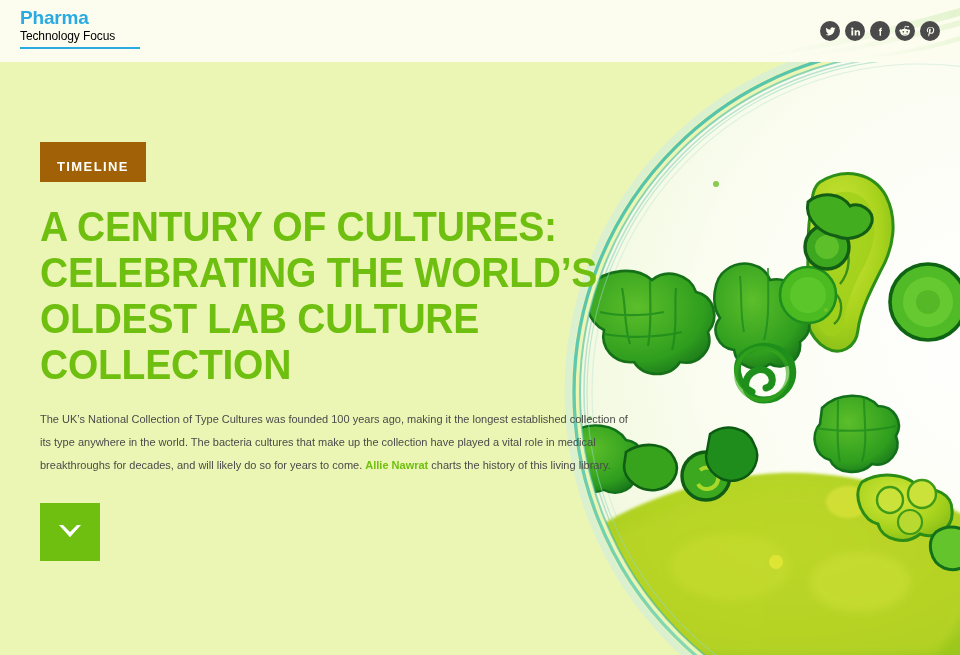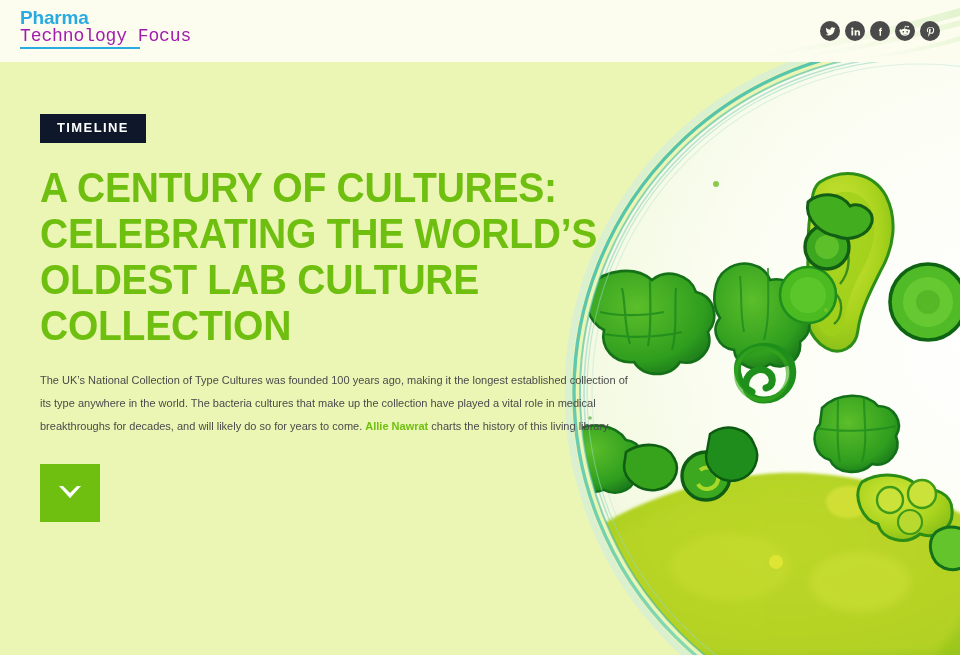--- a/index.html
+++ b/index.html
@@ -34,22 +34,22 @@
   .brand{
     position:absolute; left:20px; top:8px;
     width:230px;
   }
   .brand-main{
     font-size:19px; font-weight:bold;
     color:#29abe2; letter-spacing:-0.2px;
     line-height:20px;
   }
   .brand-sub{
-    font-size:18px; color:#a21caf;
-    line-height:17px; letter-spacing:-0.1px;font-family:Liberation Mono, monospace;
+    font-size:12px; color:#000000;
+    line-height:17px; letter-spacing:-0.1px;
   }
   .brand-rule{
     margin-top:2px;
     width:120px; height:2px;
     background:#29abe2;
   }
   .social{
     position:absolute; right:20px; top:21px;
     display:flex; gap:5px; align-items:center;
   }
@@ -75,23 +75,23 @@
   }
   .hero-image svg{ display:block; }
 
   .hero-content{
     position:absolute; left:40px; top:0;
     width:600px;
     z-index:3;
   }
   .kicker{
     display:inline-block;
-    margin-top:52px;
-    padding:7px 17px 8px 17px;
-    background:#0f172a;
+    margin-top:80px;
+    padding:18px 17px 8px 17px;
+    background:#a16207;
     color:#ffffff;
     font-size:13px; font-weight:bold;
     letter-spacing:1.4px;
     line-height:14px;
   }
   .headline{
     margin-top:22px;
     color:#6fbf10;
     font-size:42px;
     font-weight:bold;

